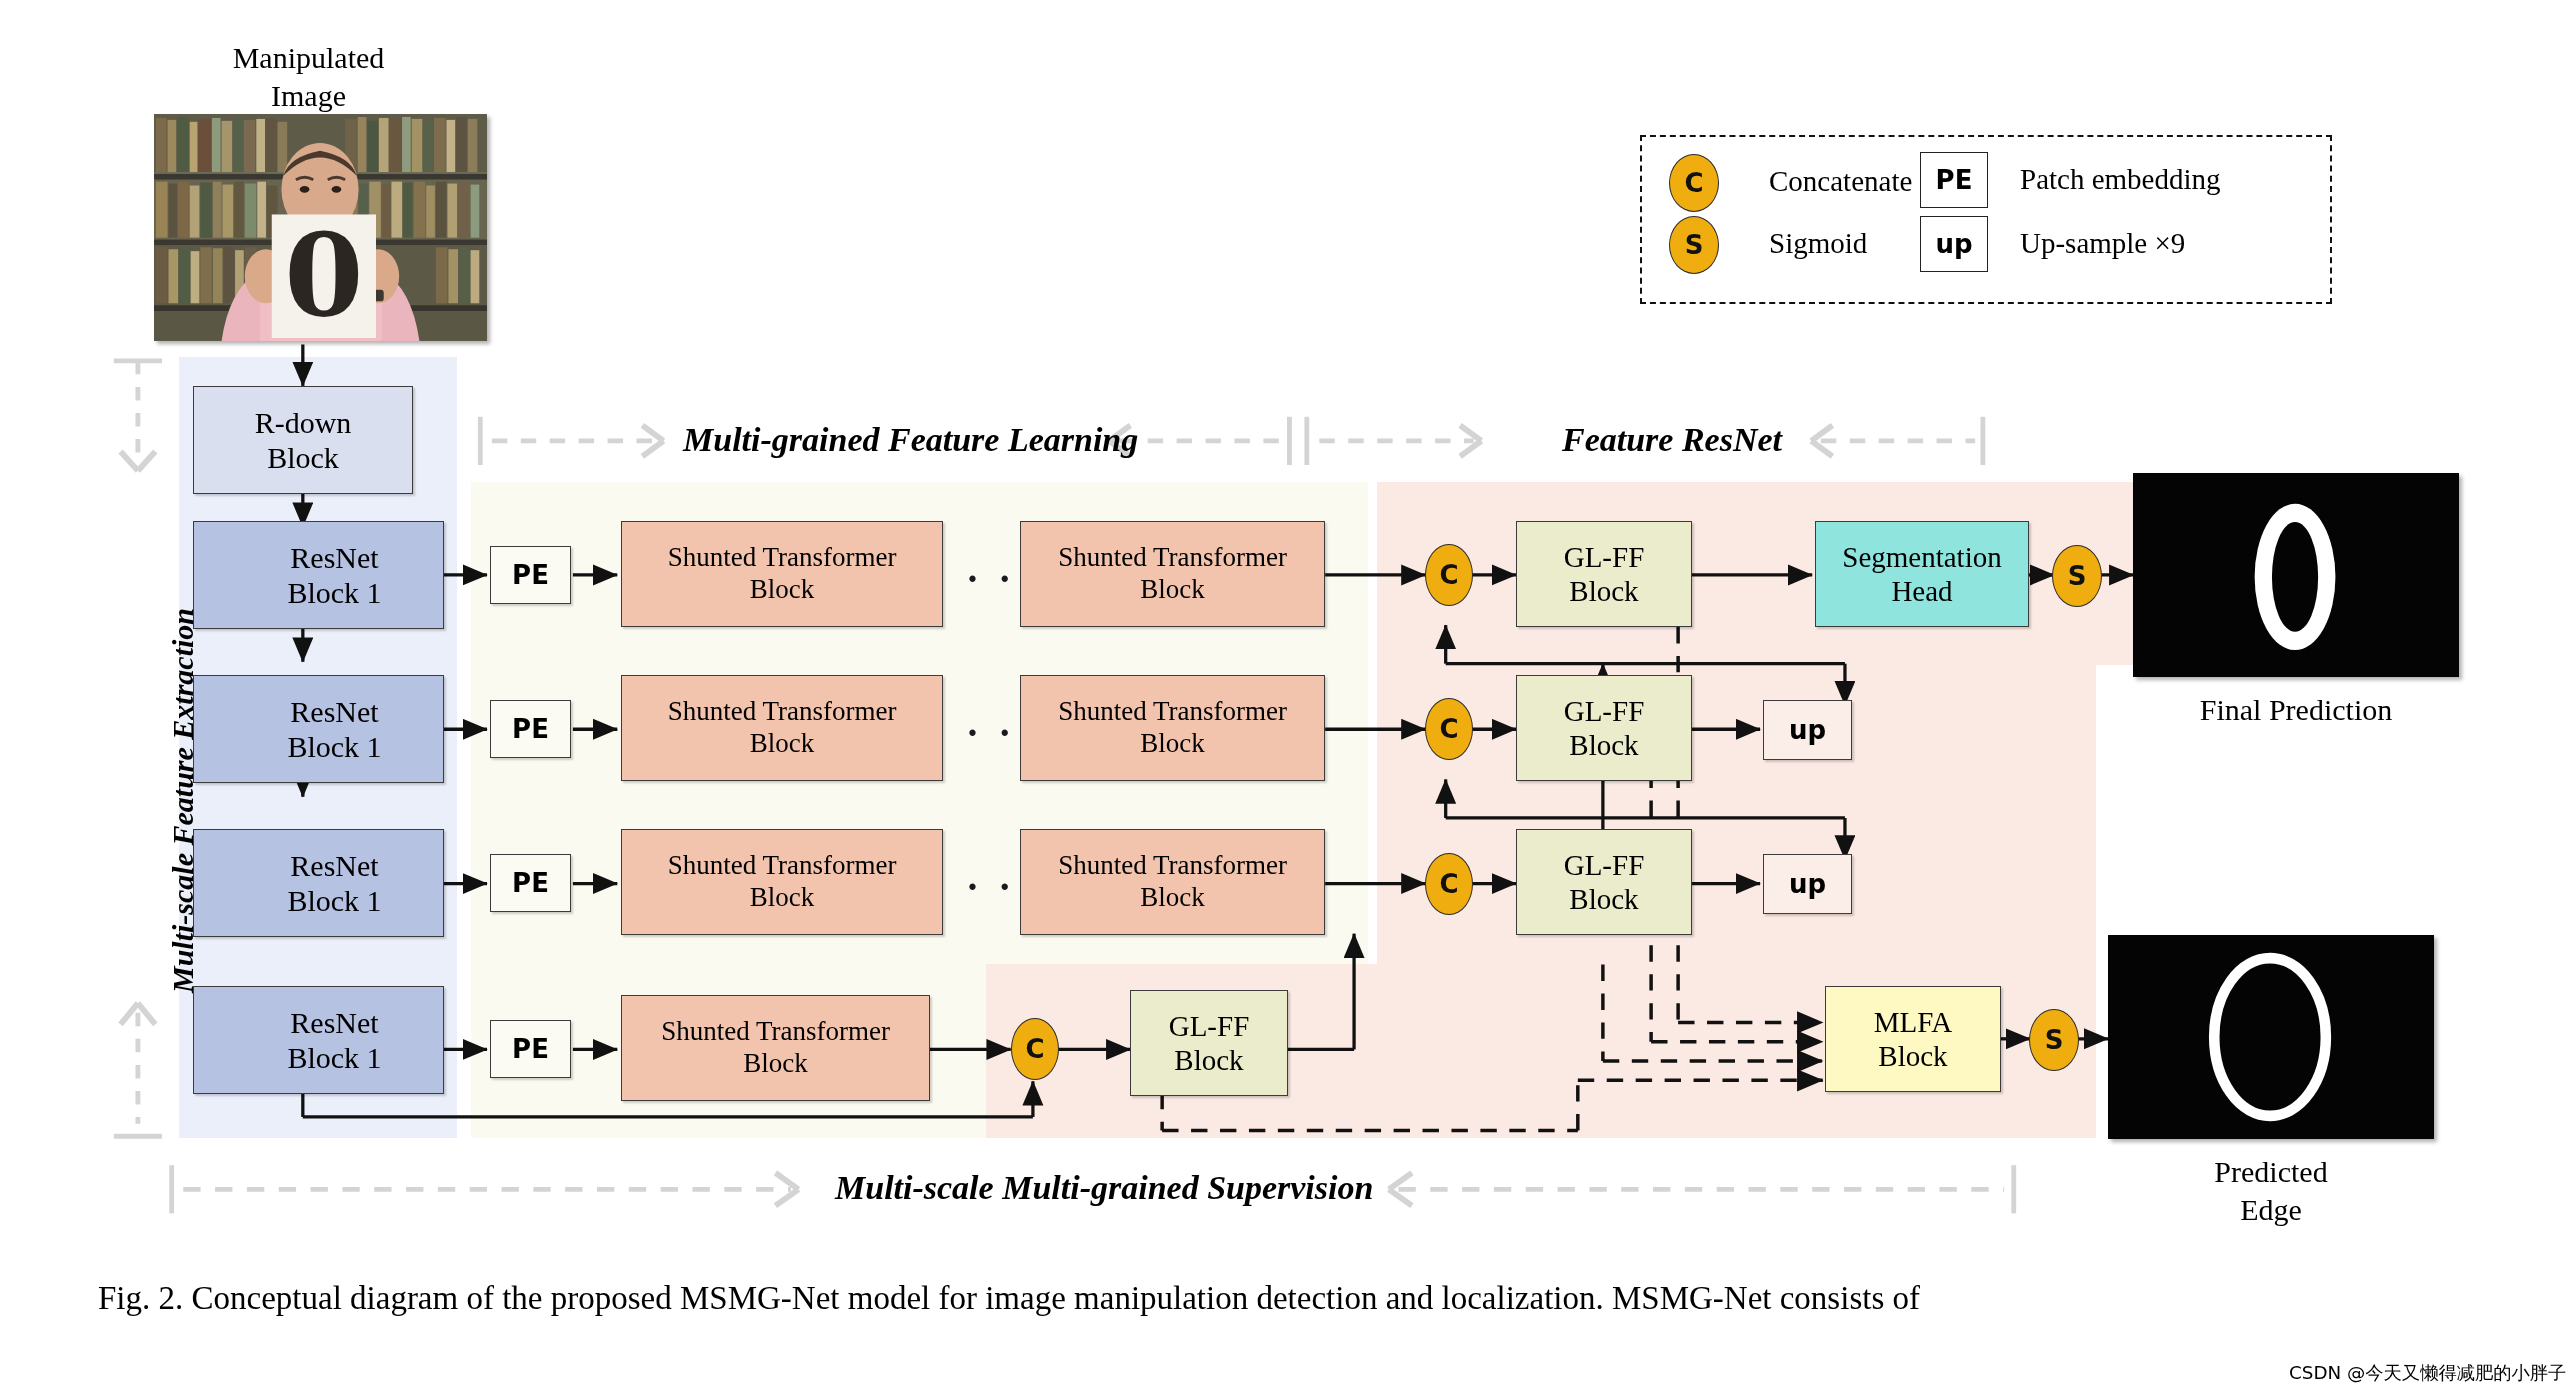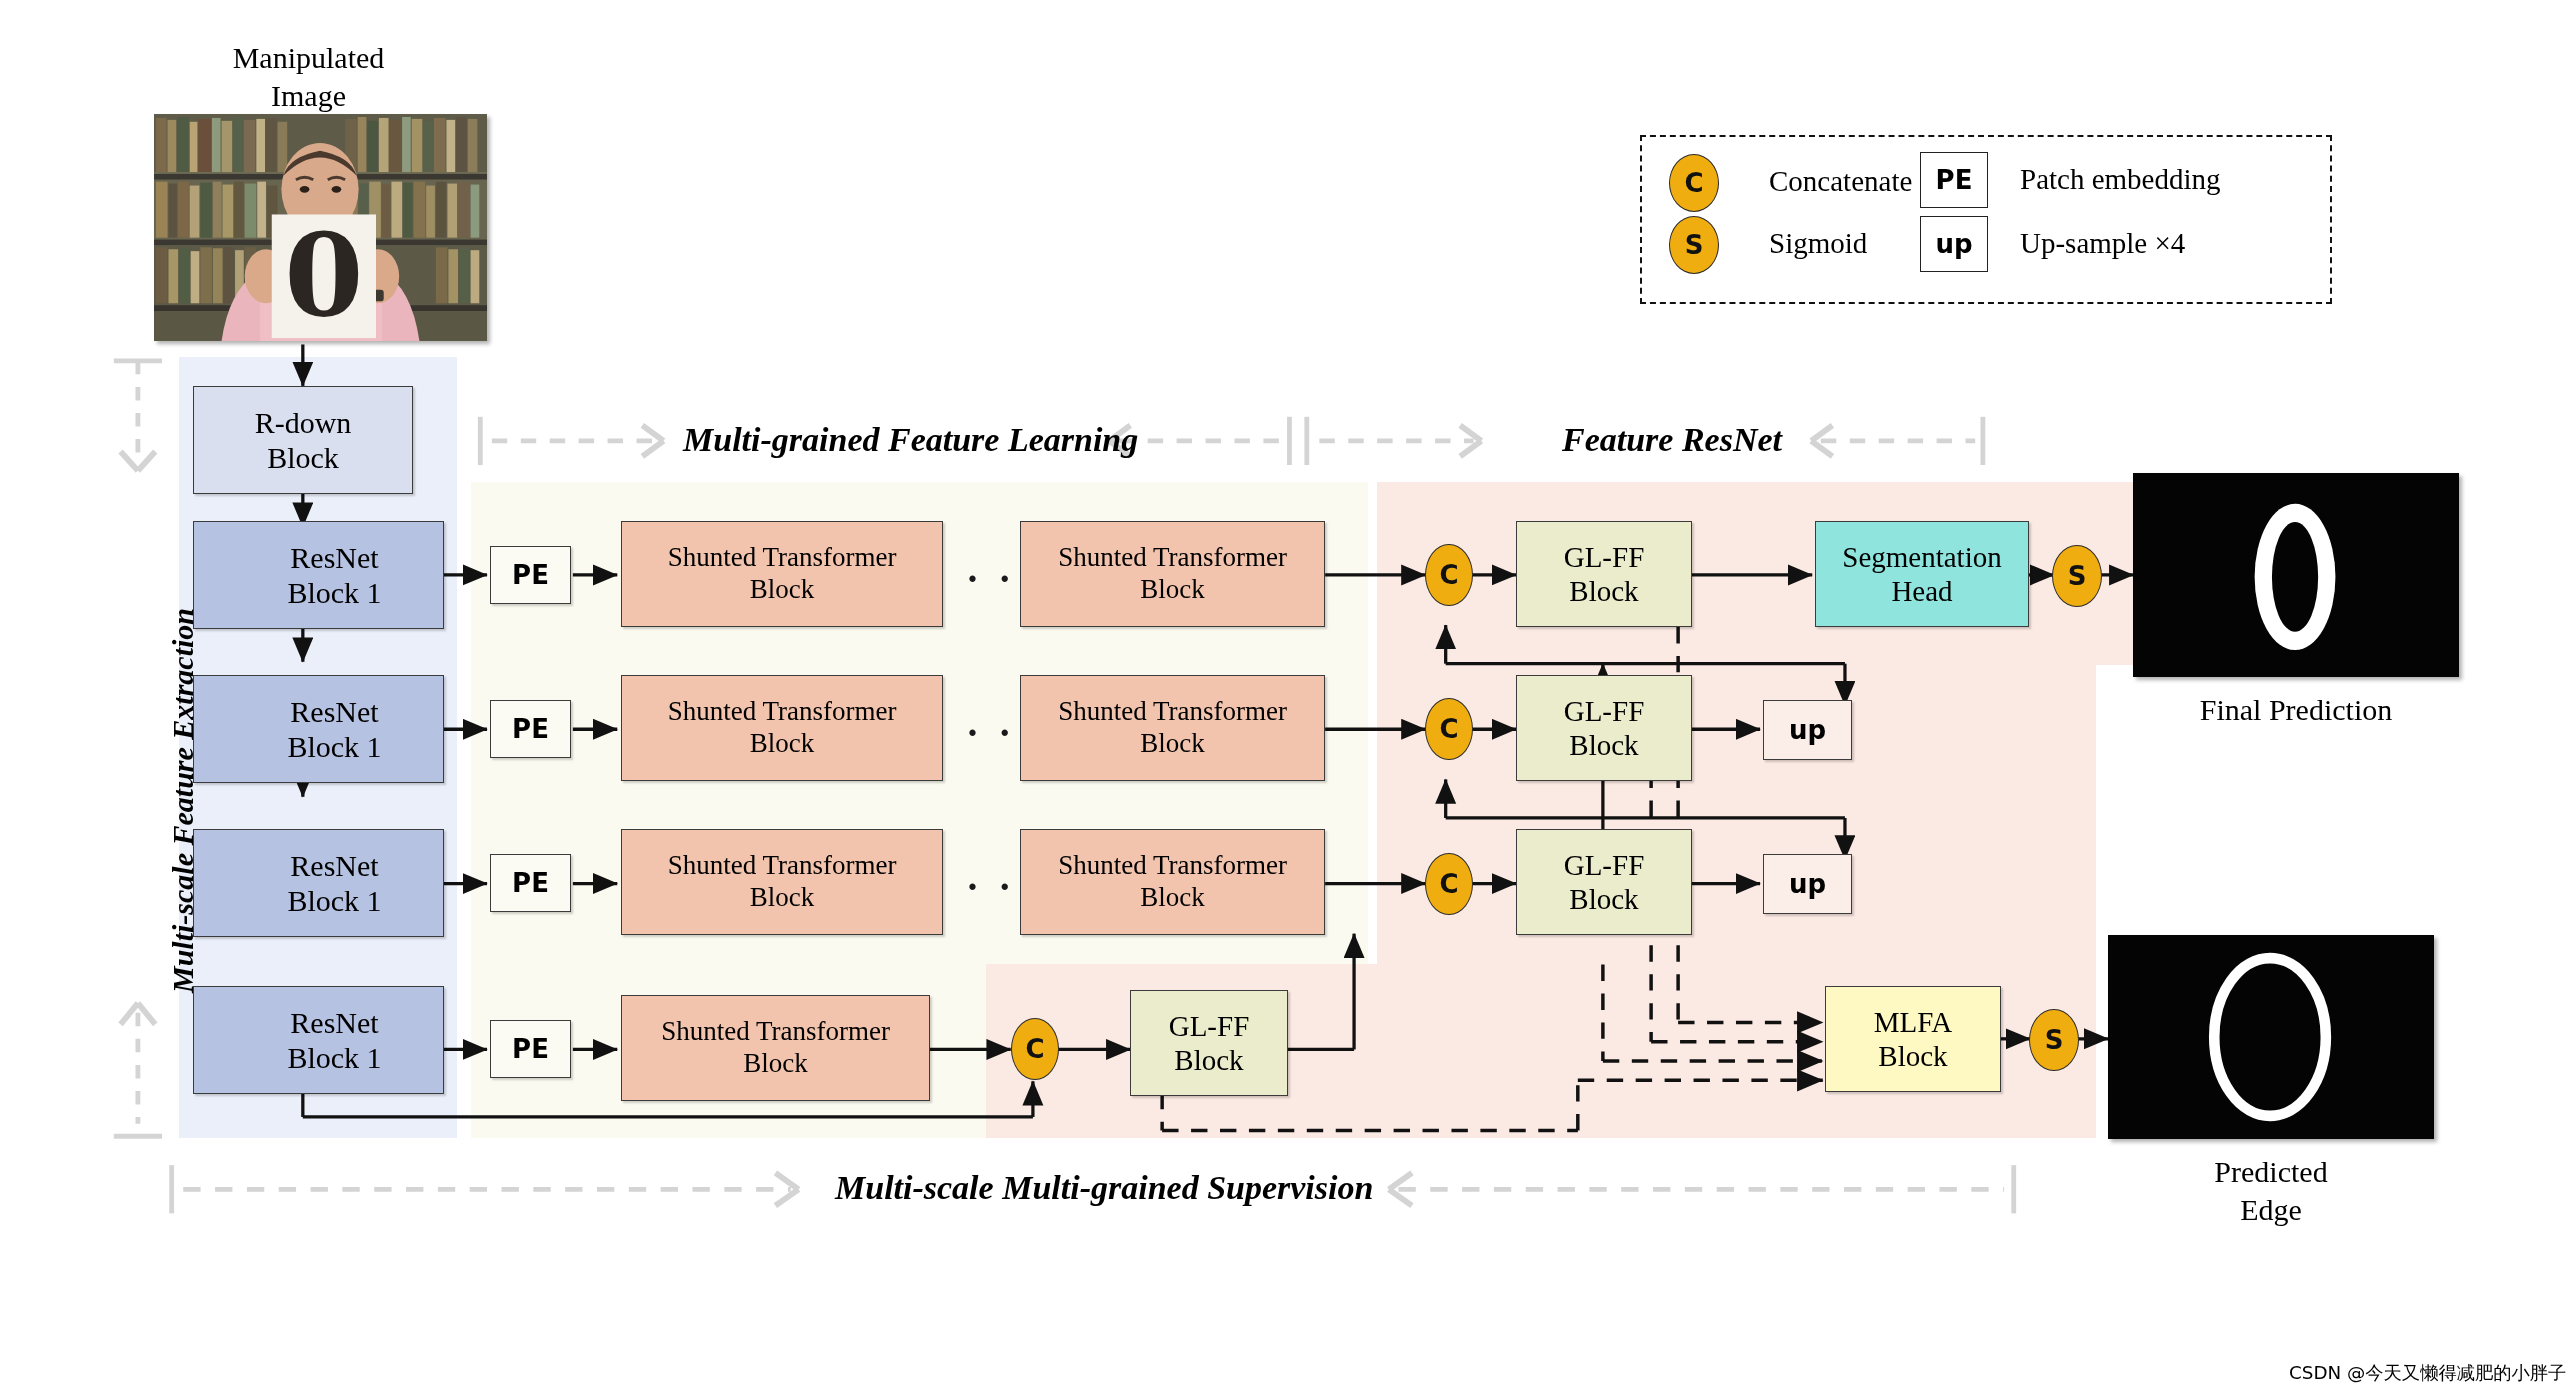--- a/index.html
+++ b/index.html
@@ -180,21 +180,21 @@
   <div class="circ" style="left:27px;top:17.4px;width:48px;height:56px;">C</div>
   <div class="lg-txt" style="left:127px;top:28px;">Concatenate</div>
 
   <div class="circ" style="left:27px;top:79px;width:48px;height:56px;">S</div>
   <div class="lg-txt" style="left:127px;top:90px;">Sigmoid</div>
 
   <div class="lg-box" style="left:278px;top:15.4px;width:66px;height:54px;">PE</div>
   <div class="lg-txt" style="left:378px;top:26px;">Patch embedding</div>
 
   <div class="lg-box" style="left:278px;top:79px;width:66px;height:54px;">up</div>
-  <div class="lg-txt" style="left:378px;top:90px;">Up-sample ×4</div>
+  <div class="lg-txt" style="left:378px;top:90px;">Up-sample ×9</div>
 </div>
 
 <svg class="layer" viewBox="0 0 2671 1442" width="2576" height="1391">
   <defs>
     <marker id="ah" markerWidth="9" markerHeight="9" refX="7.4" refY="3.2" orient="auto">
       <path d="M0,0 L7.6,3.2 L0,6.4 z" fill="#111"></path>
     </marker>
     <marker id="ahg" markerWidth="10" markerHeight="10" refX="1" refY="4" orient="auto">
       <path d="M0,0 L7,4 L0,8" fill="none" stroke="#d2d2d2" stroke-width="2.4"></path>
     </marker>
@@ -470,16 +470,17 @@
     <rect width="338" height="212" fill="#040404"></rect>
     <ellipse cx="168" cy="106" rx="58" ry="82" fill="none" stroke="#ffffff" stroke-width="11"></ellipse>
   </svg>
 </div>
 <div class="lbl cap-title" style="left:2108px;top:1153px;width:326px;">
   <div>Predicted</div>
   <div>Edge</div>
 </div>
 
 <div class="caption" style="left:98px;top:1275px;width:2392px;">
+  <div>Fig. 2.  Conceptual  diagram  of  the  proposed  MSMG-Net  model  for  image  manipulation  detection  and  localization.  MSMG-Net  consists  of</div>
 </div>
 
 <div id="watermark">CSDN @今天又懒得减肥的小胖子</div>
 
 
 </body></html>

